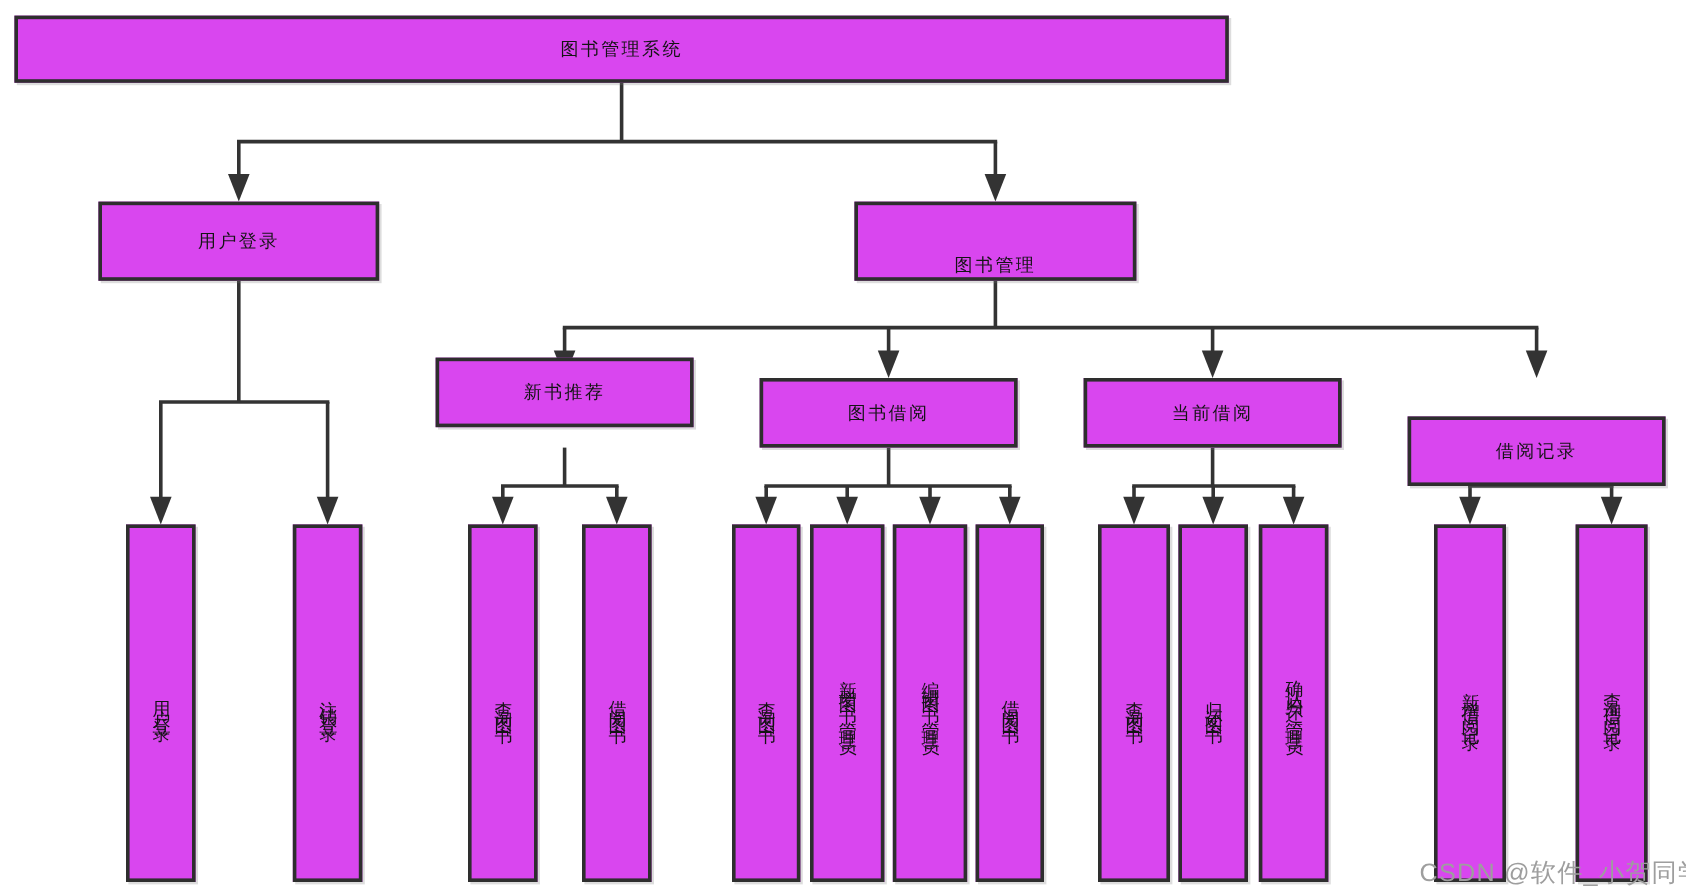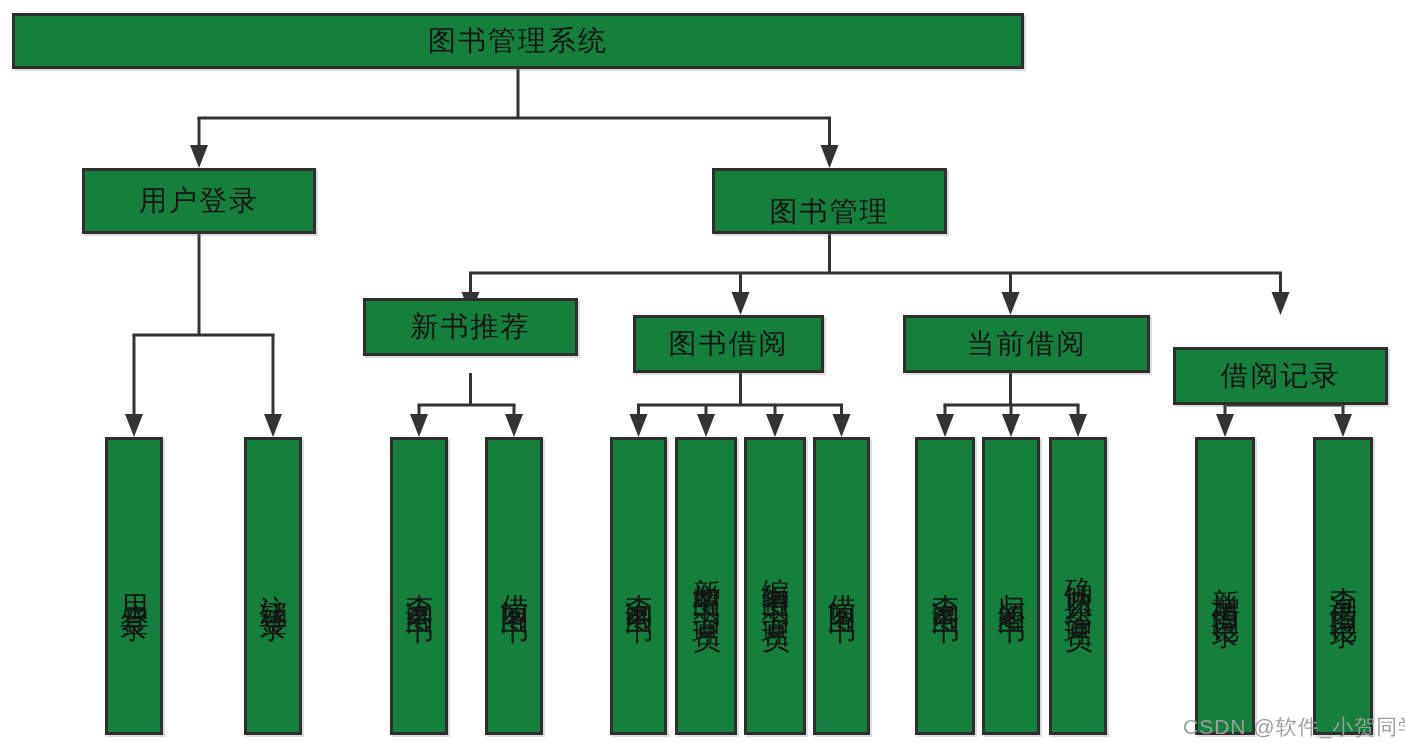--- a/index.html
+++ b/index.html
@@ -2,24 +2,24 @@
 <html><head>
 <meta charset="utf-8">
 <style>
   html,body{margin:0;padding:0;background:#ffffff;}
   #stage{
     position:relative;width:1405px;height:747px;background:#ffffff;overflow:hidden;
     font-family:"Liberation Sans","DejaVu Sans",sans-serif;
   }
   #wires{position:absolute;left:0;top:0;z-index:1;}
   .node{
-    position:absolute;box-sizing:border-box;background:#15803d;
+    position:absolute;box-sizing:border-box;background:#d946ef;
     border:3px solid #2e2e2e;z-index:2;
     display:flex;align-items:center;justify-content:center;
-    color:#141414;font-size:28px;
+    color:#141414;font-size:15px;
     box-shadow:2px 2px 0 rgba(120,120,120,0.25);
   }
   .node .label{letter-spacing:2px;white-space:nowrap;}
   .node.vertical .label{
     writing-mode:vertical-rl;text-orientation:mixed;
     letter-spacing:7px;line-height:1;white-space:nowrap;
   }
   #watermark{
     position:absolute;z-index:3;left:1183px;top:713px;
     font-size:21px;color:rgba(158,158,158,0.85);letter-spacing:1px;white-space:nowrap;
@@ -91,24 +91,24 @@
     </div>
     <div class="node" style="left: 82px; top: 168px; width: 234px; height: 66px; border-color: rgb(46, 46, 46); color: rgb(20, 20, 20);">
       <span class="label">用户登录</span>
     </div>
     <div class="node" style="left: 712px; top: 168px; width: 235px; height: 66px; border-color: rgb(46, 46, 46); color: rgb(20, 20, 20); align-items: flex-end;">
       <span class="label">图书管理</span>
     </div>
     <div class="node" style="left: 363px; top: 298px; width: 215px; height: 58px; border-color: rgb(46, 46, 46); color: rgb(20, 20, 20);">
       <span class="label">新书推荐</span>
     </div>
-    <div class="node" style="left: 633px; top: 315px; width: 191px; height: 58px; border-color: rgb(46, 46, 46); color: rgb(20, 20, 20);">
+    <div class="node" style="left: 633px; top: 315px; width: 215px; height: 58px; border-color: rgb(46, 46, 46); color: rgb(20, 20, 20);">
       <span class="label">图书借阅</span>
     </div>
-    <div class="node" style="left: 903px; top: 315px; width: 247px; height: 58px; border-color: rgb(46, 46, 46); color: rgb(20, 20, 20);">
+    <div class="node" style="left: 903px; top: 315px; width: 215px; height: 58px; border-color: rgb(46, 46, 46); color: rgb(20, 20, 20);">
       <span class="label">当前借阅</span>
     </div>
     <div class="node" style="left: 1173px; top: 315px; width: 215px; height: 58px; border-color: rgb(46, 46, 46); color: rgb(20, 20, 20); margin-top: 32px;">
       <span class="label">借阅记录</span>
     </div>
     <div class="node vertical" style="left: 105px; top: 437px; width: 58px; height: 298px; border-color: rgb(46, 46, 46); color: rgb(20, 20, 20);">
       <span class="label">用户登录</span>
     </div>
     <div class="node vertical" style="left: 244px; top: 437px; width: 58px; height: 298px; border-color: rgb(46, 46, 46); color: rgb(20, 20, 20);">
       <span class="label">注销登录</span>

